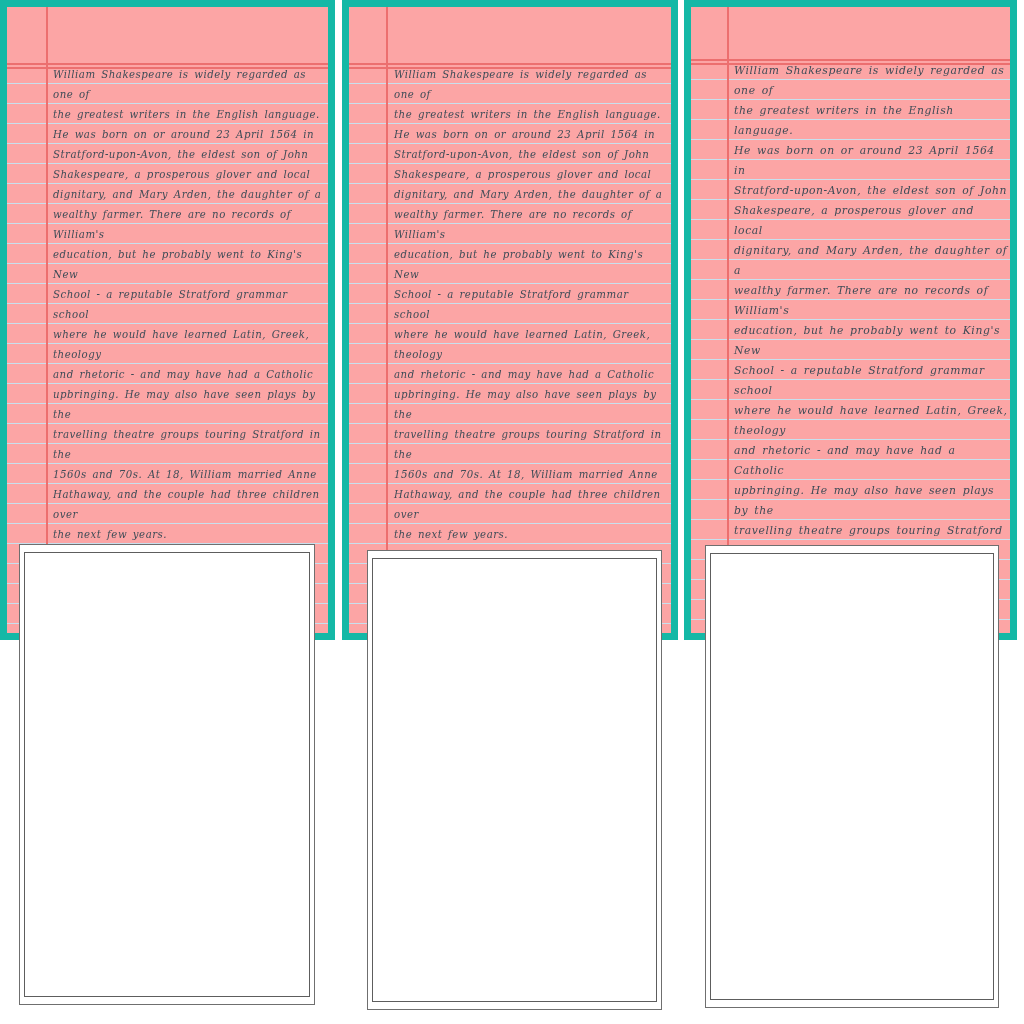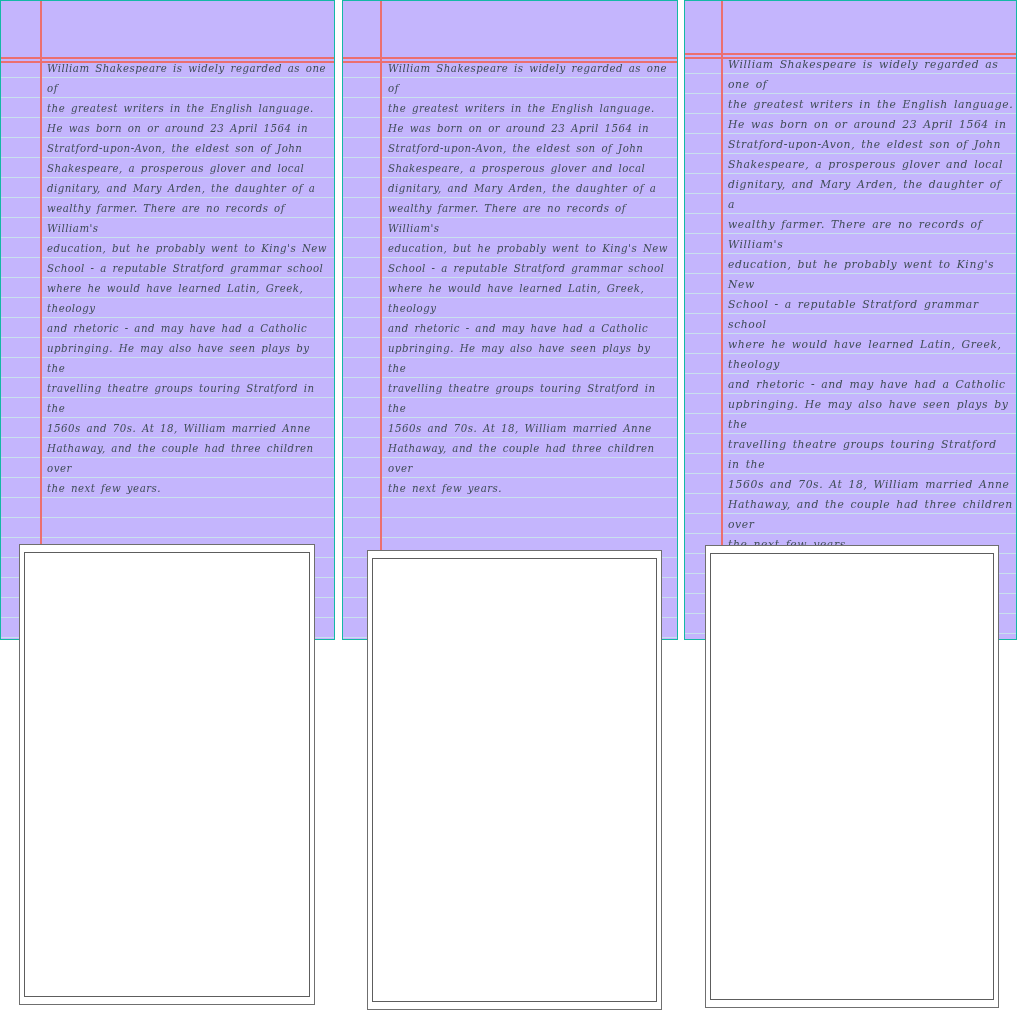--- a/index.html
+++ b/index.html
@@ -14,22 +14,22 @@
     height: 1024px;
     background: #ffffff;
     overflow: hidden;
   }
 
   
   .page {
     position: absolute;
     top: 0;
     height: 640px;
-    background: #c4b5fd;
-    border: 1px solid #14b8a6;
+    background: #fca5a5;
+    border: 7px solid #14b8a6;
     box-sizing: border-box;
     overflow: hidden;
   }
   .page.p1 { left: 0px;   width: 335px; }
   .page.p2 { left: 342px; width: 336px; }
   .page.p3 { left: 684px; width: 333px; }
 
   .rules {
     position: absolute;
     left: 0; right: 0;

